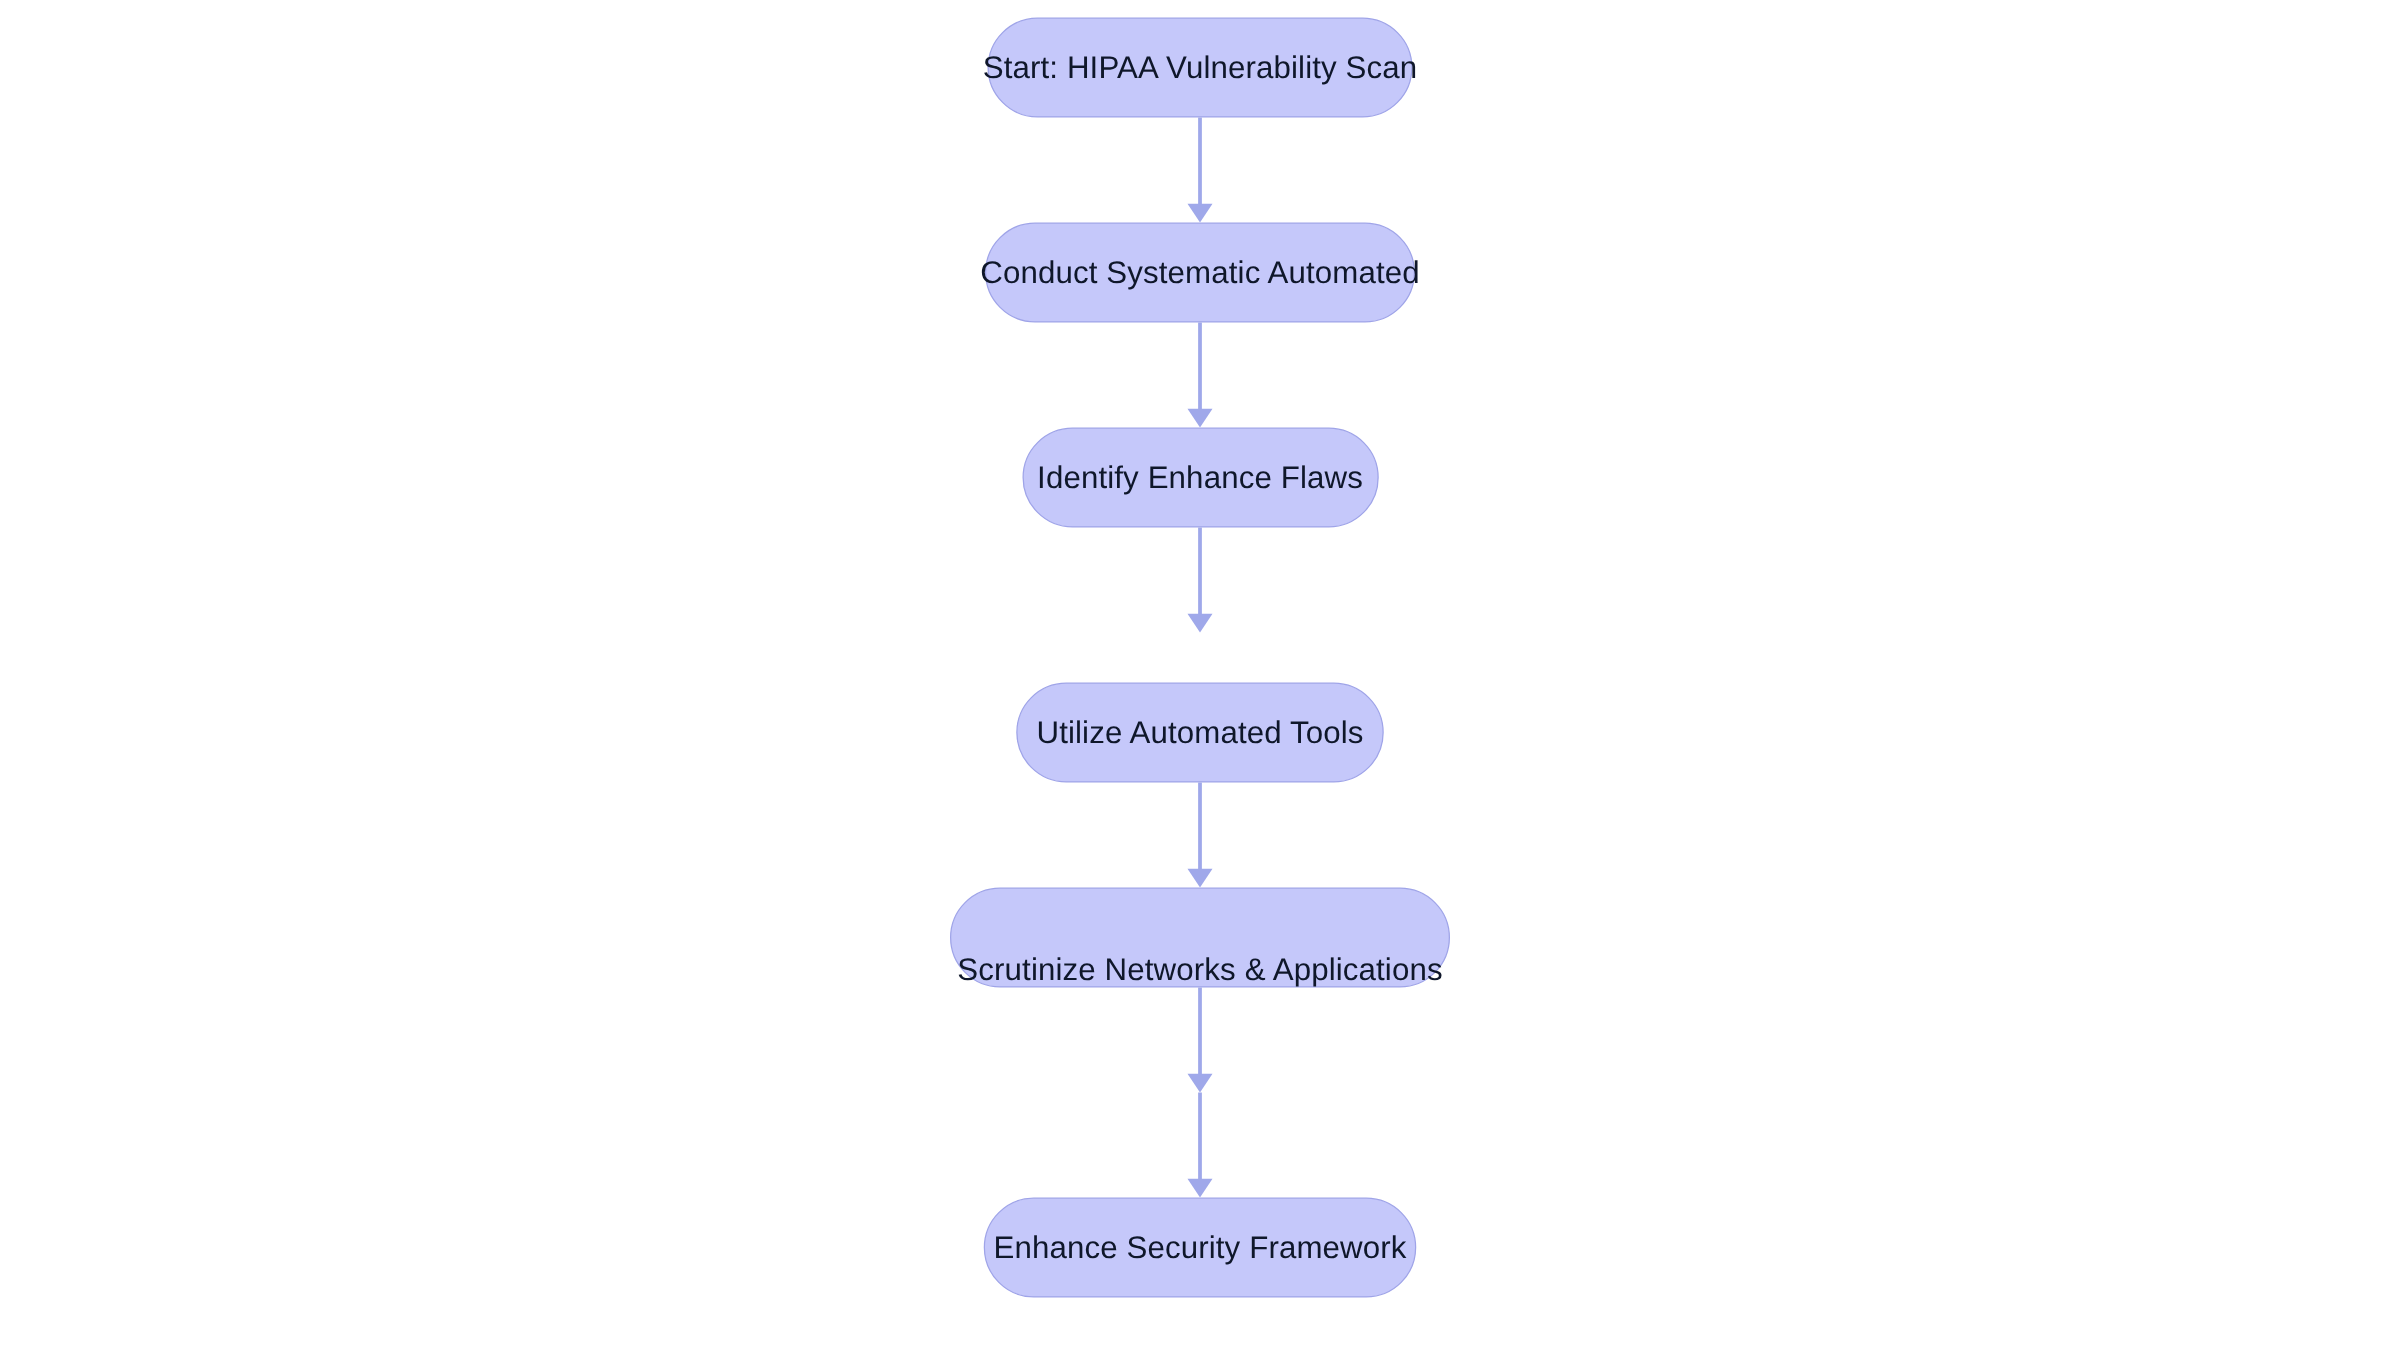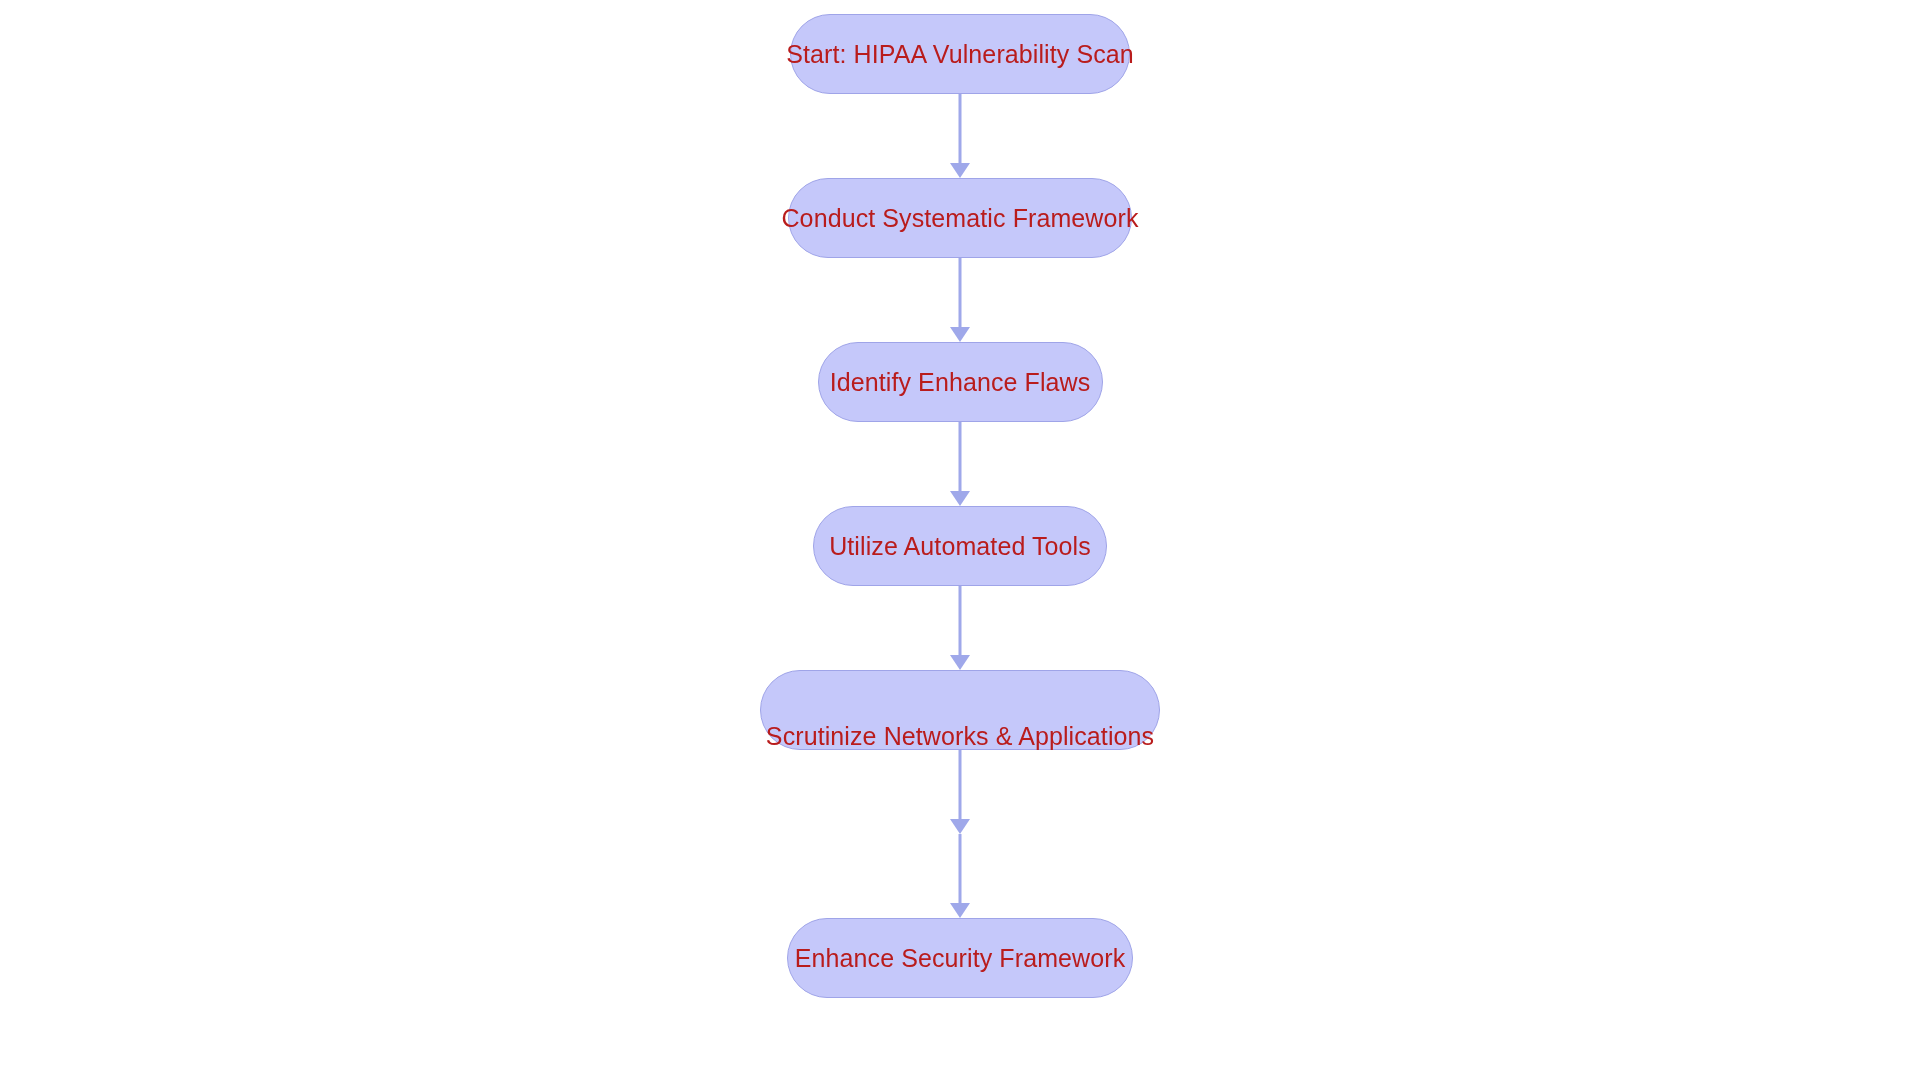--- a/index.html
+++ b/index.html
@@ -41,21 +41,21 @@
     background: #c5c8fa;
     border-radius: 40px;
     display: flex;
     align-items: center;
     justify-content: center;
     padding: 0 34px;
     z-index: 2;
   }
 
   .node-label {
-    color: #b91c1c;
+    color: #0f172a;
     font-size: 25px;
     font-weight: 400;
     line-height: 1;
     white-space: nowrap;
     letter-spacing: 0.1px;
   }
 
   .connector {
     position: relative;
     width: 24px;
@@ -96,38 +96,38 @@
     <div class="node" style="width:340px; margin-top:14px;">
       <span class="node-label">Start: HIPAA Vulnerability Scan</span>
     </div>
 
     <div class="connector">
       <div class="connector-line"></div>
       <div class="connector-arrowhead"></div>
     </div>
 
     <div class="node" style="width:344px;">
-      <span class="node-label">Conduct Systematic Framework</span>
+      <span class="node-label">Conduct Systematic Automated</span>
     </div>
 
     <div class="connector">
       <div class="connector-line"></div>
       <div class="connector-arrowhead"></div>
     </div>
 
     <div class="node" style="width:285px;">
       <span class="node-label">Identify Enhance Flaws</span>
     </div>
 
     <div class="connector">
       <div class="connector-line"></div>
       <div class="connector-arrowhead"></div>
     </div>
 
-    <div class="node" style="width:294px;">
+    <div class="node" style="width:294px;margin-top:40px;">
       <span class="node-label">Utilize Automated Tools</span>
     </div>
 
     <div class="connector">
       <div class="connector-line"></div>
       <div class="connector-arrowhead"></div>
     </div>
 
     <div class="node" style="width:400px;align-items:flex-end;">
       <span class="node-label">Scrutinize Networks &amp; Applications</span>

